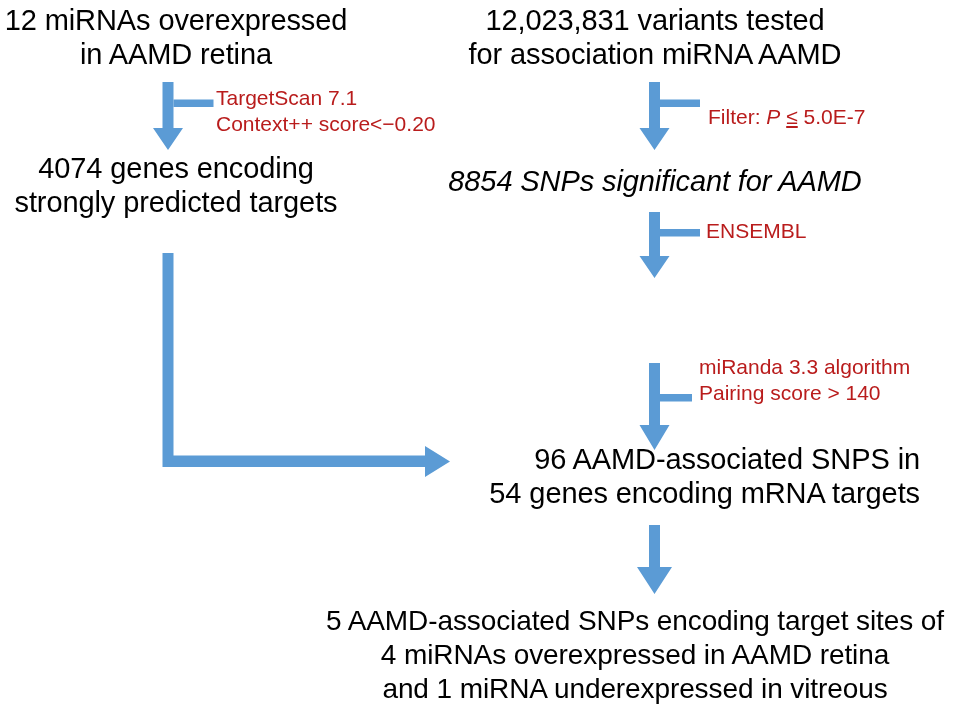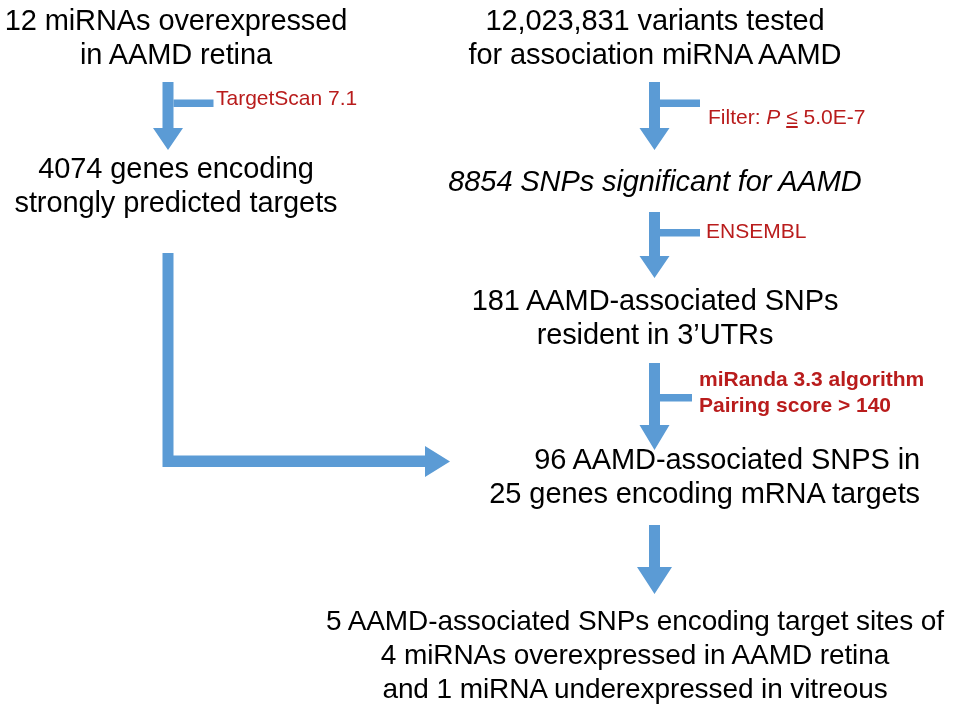--- a/index.html
+++ b/index.html
@@ -104,20 +104,21 @@
     <span class="line">in AAMD retina</span>
   </div>
 
   <div class="node main" style="left:435px; top:4px; width:440px;">
     <span class="line">12,023,831 variants tested</span>
     <span class="line">for association miRNA AAMD</span>
   </div>
 
   <div class="annot" style="left:216px; top:85px;">
     <span class="line">TargetScan 7.1</span>
+    <span class="line">Context++ score&lt;−0.20</span>
   </div>
 
   <div class="annot" style="left:708px; top:104px;">
     <span class="line">
       <span>Filter: </span><span class="ital">P</span><span>&nbsp;</span><span class="ule">≤</span><span> 5.0E-7</span>
     </span>
   </div>
 
   <div class="node main" style="left:-4px; top:152px; width:360px;">
     <span class="line">4074 genes encoding</span>
@@ -125,33 +126,29 @@
   </div>
 
   <div class="node main" style="left:435px; top:165px; width:440px;font-style:italic;">
     <span class="line">8854 SNPs significant for AAMD</span>
   </div>
 
   <div class="annot" style="left:706px; top:218px;">
     <span class="line">ENSEMBL</span>
   </div>
 
-  <div class="node main" style="left:435px; top:284px; width:440px;">
-    <span class="line">181 AAMD-associated SNPs</span>
-    <span class="line">resident in 3’UTRs</span>
-  </div>
 
-  <div class="annot" style="left:699px; top:366px;font-weight:bold;">
+  <div class="annot" style="left:699px; top:354px;">
     <span class="line">miRanda 3.3 algorithm</span>
     <span class="line">Pairing score &gt; 140</span>
   </div>
 
   <div class="node main" style="left:440px; top:443px; width:480px; text-align:right;">
     <span class="line">96 AAMD-associated SNPS in</span>
-    <span class="line">25 genes encoding mRNA targets</span>
+    <span class="line">54 genes encoding mRNA targets</span>
   </div>
 
   <div class="node main concl" style="left:285px; top:604px; width:700px;">
     <span class="line">5 AAMD-associated SNPs encoding target sites of</span>
     <span class="line">4 miRNAs overexpressed in AAMD retina</span>
     <span class="line">and 1 miRNA underexpressed in vitreous</span>
   </div>
 
 </div>
 

